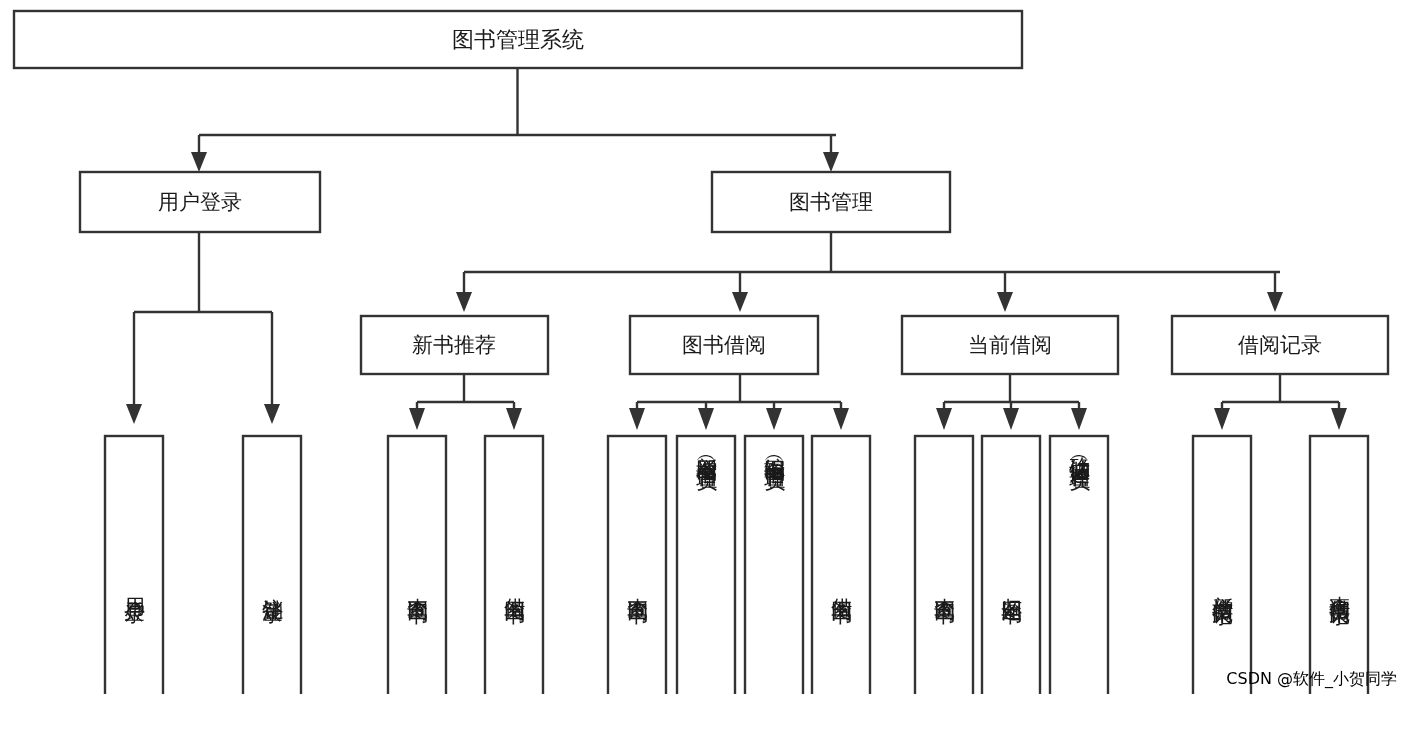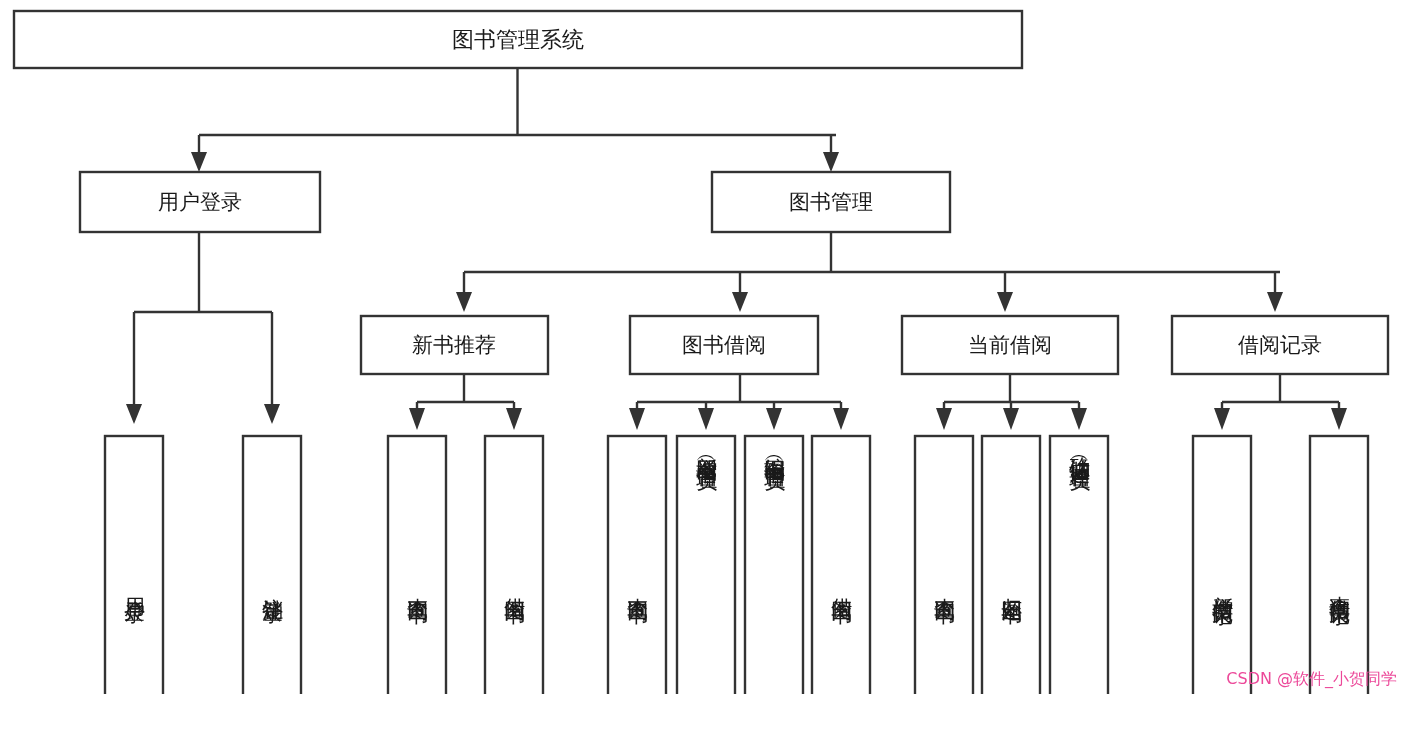--- a/index.html
+++ b/index.html
@@ -70,21 +70,21 @@
     color: #1a1a1a;
     letter-spacing: 2px;
     white-space: nowrap;
   }
   .watermark {
     position: absolute;
     right: 8px;
     bottom: 4px;
     font-family: "DejaVu Sans", "Liberation Sans", sans-serif;
     font-size: 16px;
-    color: #ec4899;
+    color: #000000;
     white-space: nowrap;
     user-select: none;
   }
 </style>
 </head>
 <body>
 
 <div id="diagram-root">
 
   <svg class="diagram-canvas" viewBox="0 0 1405 747" xmlns="http://www.w3.org/2000/svg">

